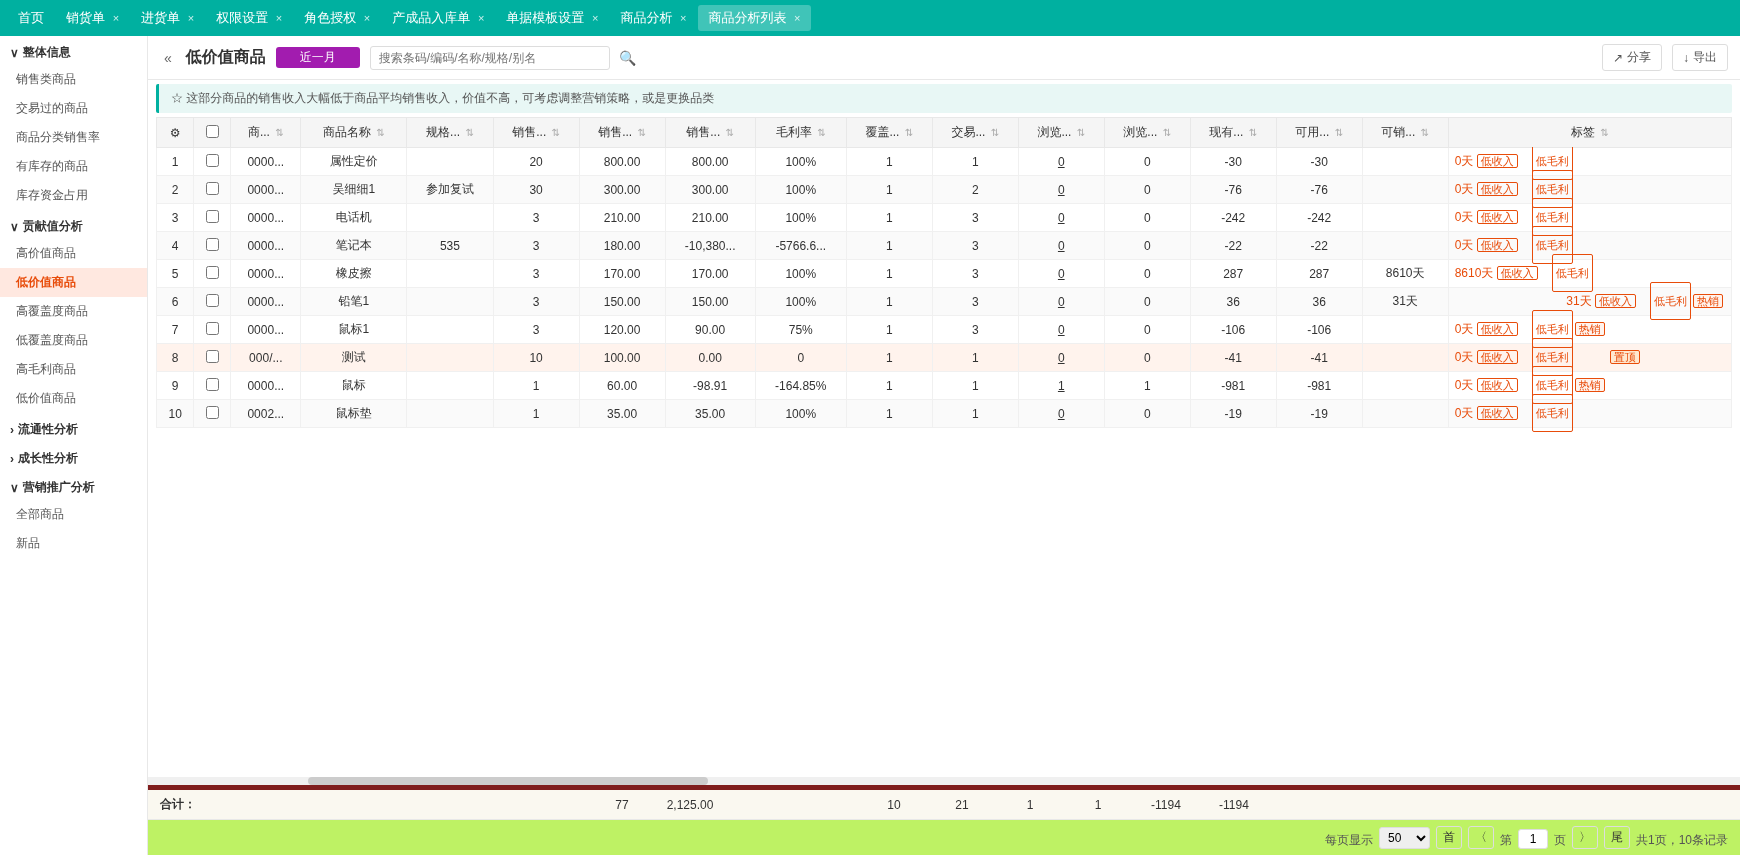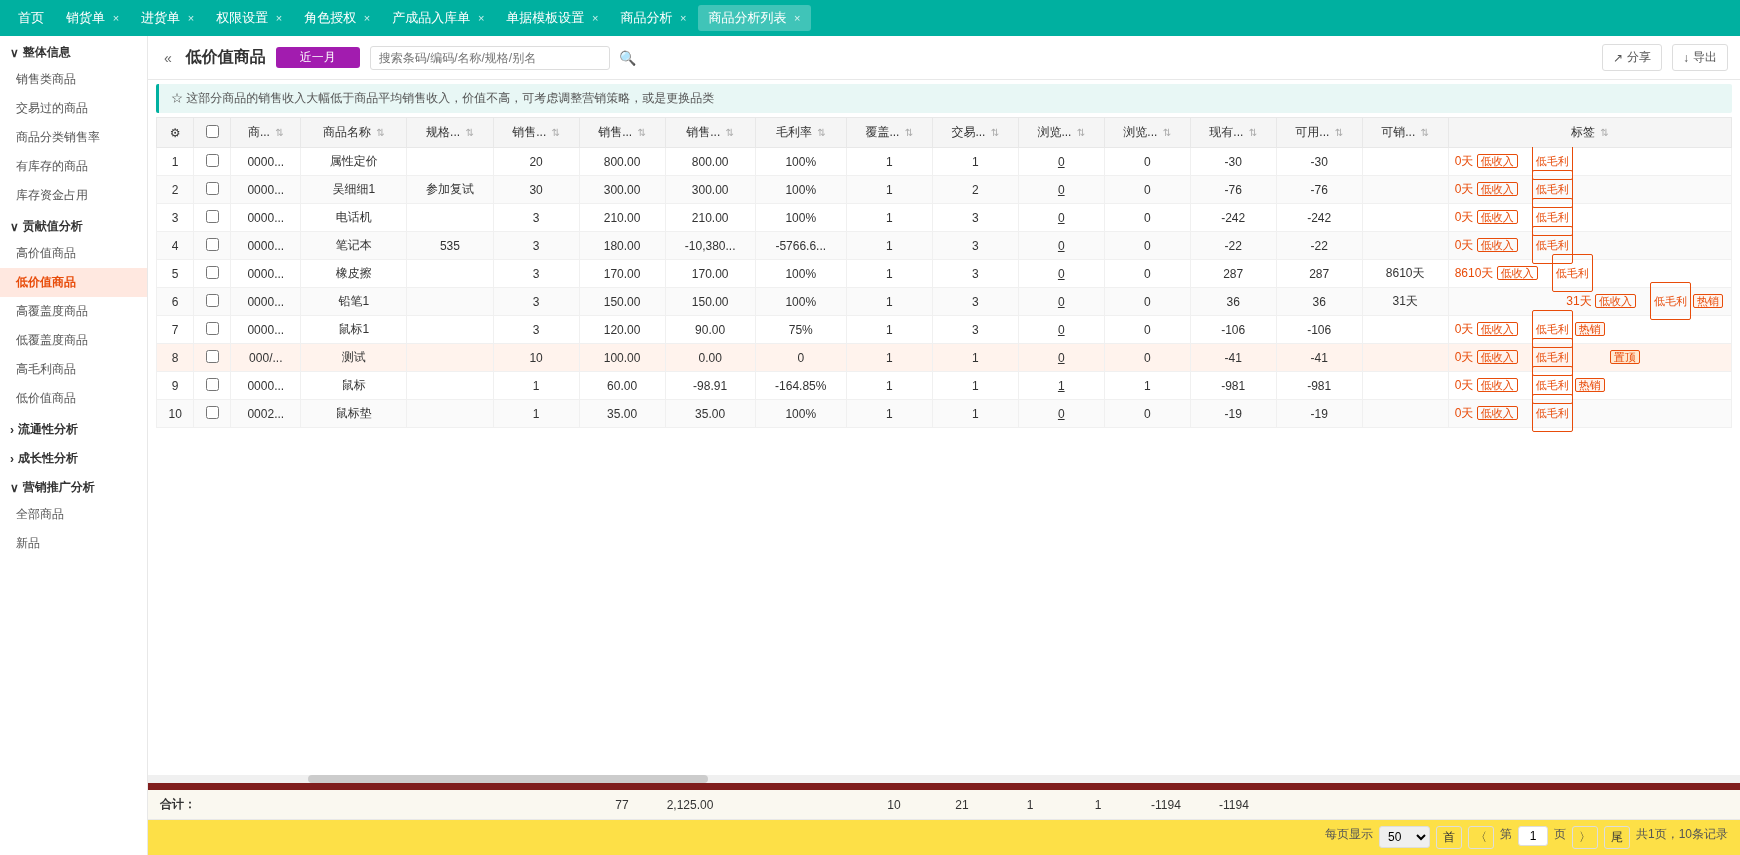--- a/index.html
+++ b/index.html
@@ -178,40 +178,40 @@
     .tag-hot { color: #e84c0a; border: 1px solid #e84c0a; border-radius: 2px; padding: 0 3px; font-size: 11px; background: #fff3ed; margin-right: 2px; }
     .tag-orange { color: #e84c0a; border: 1px solid #e84c0a; border-radius: 2px; padding: 0 3px; font-size: 11px; background: #ffe8d0; margin-right: 2px; margin-left: 35px; }
     .days-badge { color: #e84c0a; font-size: 12px; }
     .underline { text-decoration: underline; cursor: pointer; color: #333; }
     
     
     .table-footer {
       display: flex;
       align-items: center;
       padding: 6px 12px;
-      border-top: 7px solid #7f1d1d;
+      border-top: 5px solid #7f1d1d;
       background: #faf8f0;
       flex-shrink: 0;
       gap: 8px;
       font-size: 12px;
     }
     .footer-label { color: #333; font-weight: bold; min-width: 40px; }
     .footer-cell { min-width: 60px; text-align: center; color: #333; }
     .footer-spacer { flex: 1; }
 
     
     .pagination-bar {
       display: flex;
-      align-items: flex-start;
+      align-items: flex-end;
       justify-content: flex-end;
       padding: 6px 12px;
       border-top: 1px solid #e8e8e8;
       gap: 6px;
       flex-shrink: 0;
-      background: #fde047;
+      background: #bef264;
     }
     .pagination-bar .per-page-label { color: #555; }
     .per-page-select {
       border: 1px solid #ddd;
       border-radius: 3px;
       padding: 2px 4px;
       font-size: 12px;
     }
     .page-btn {
       background: none;

